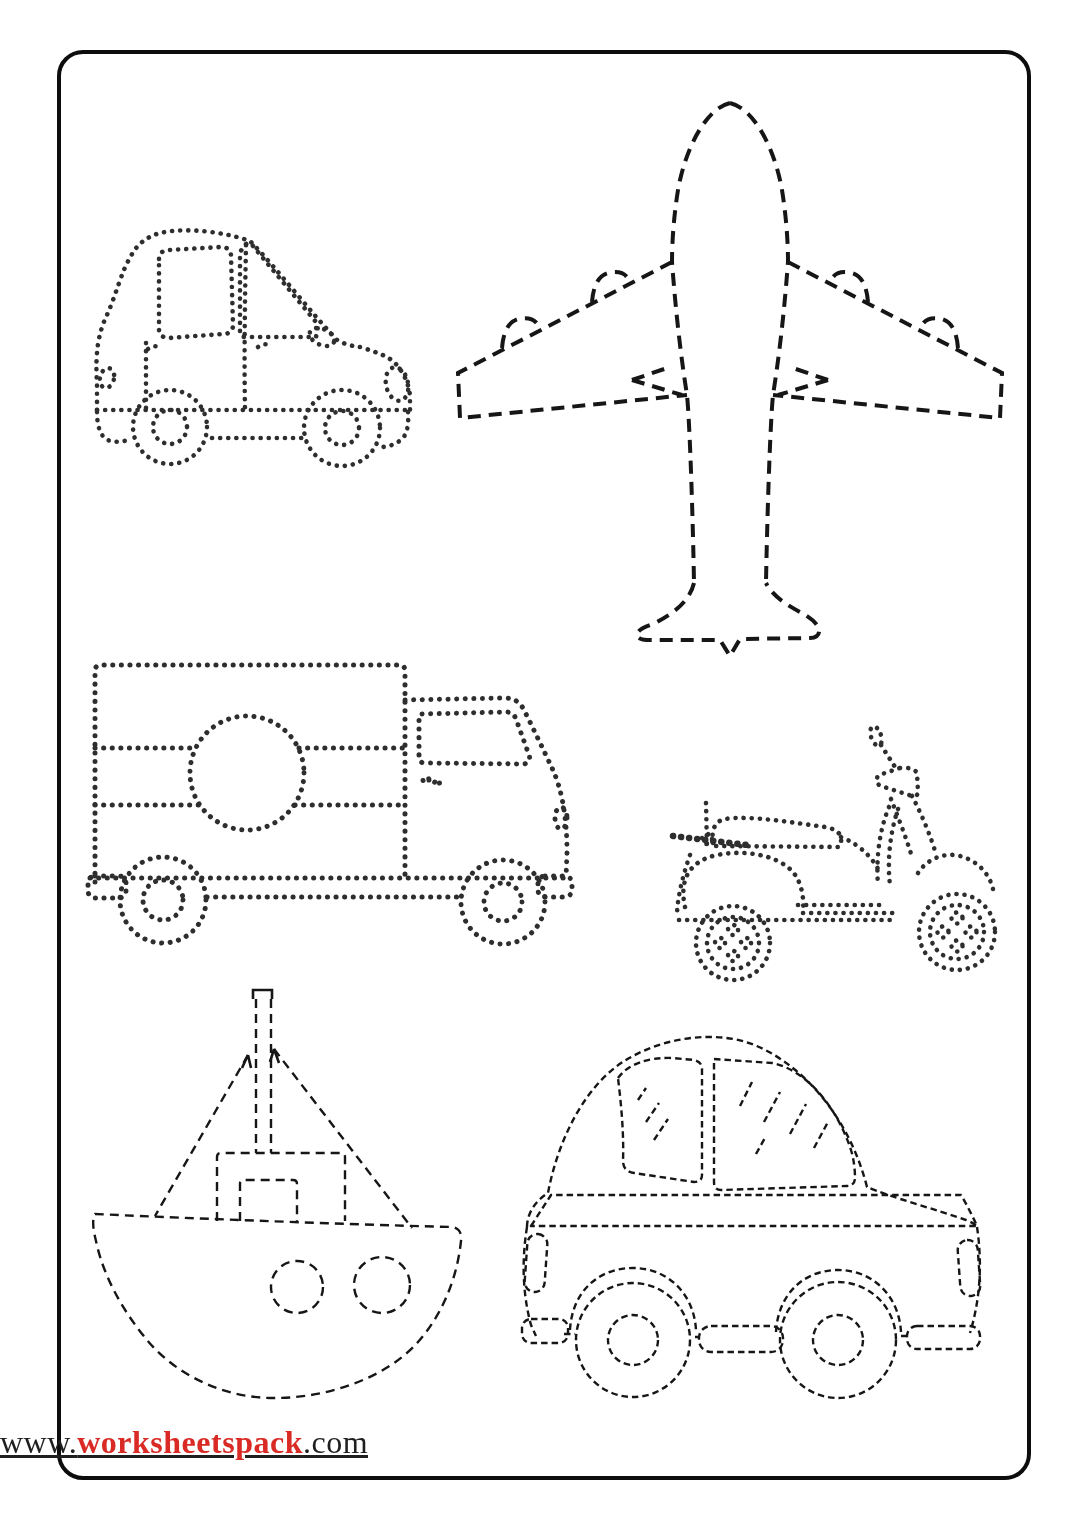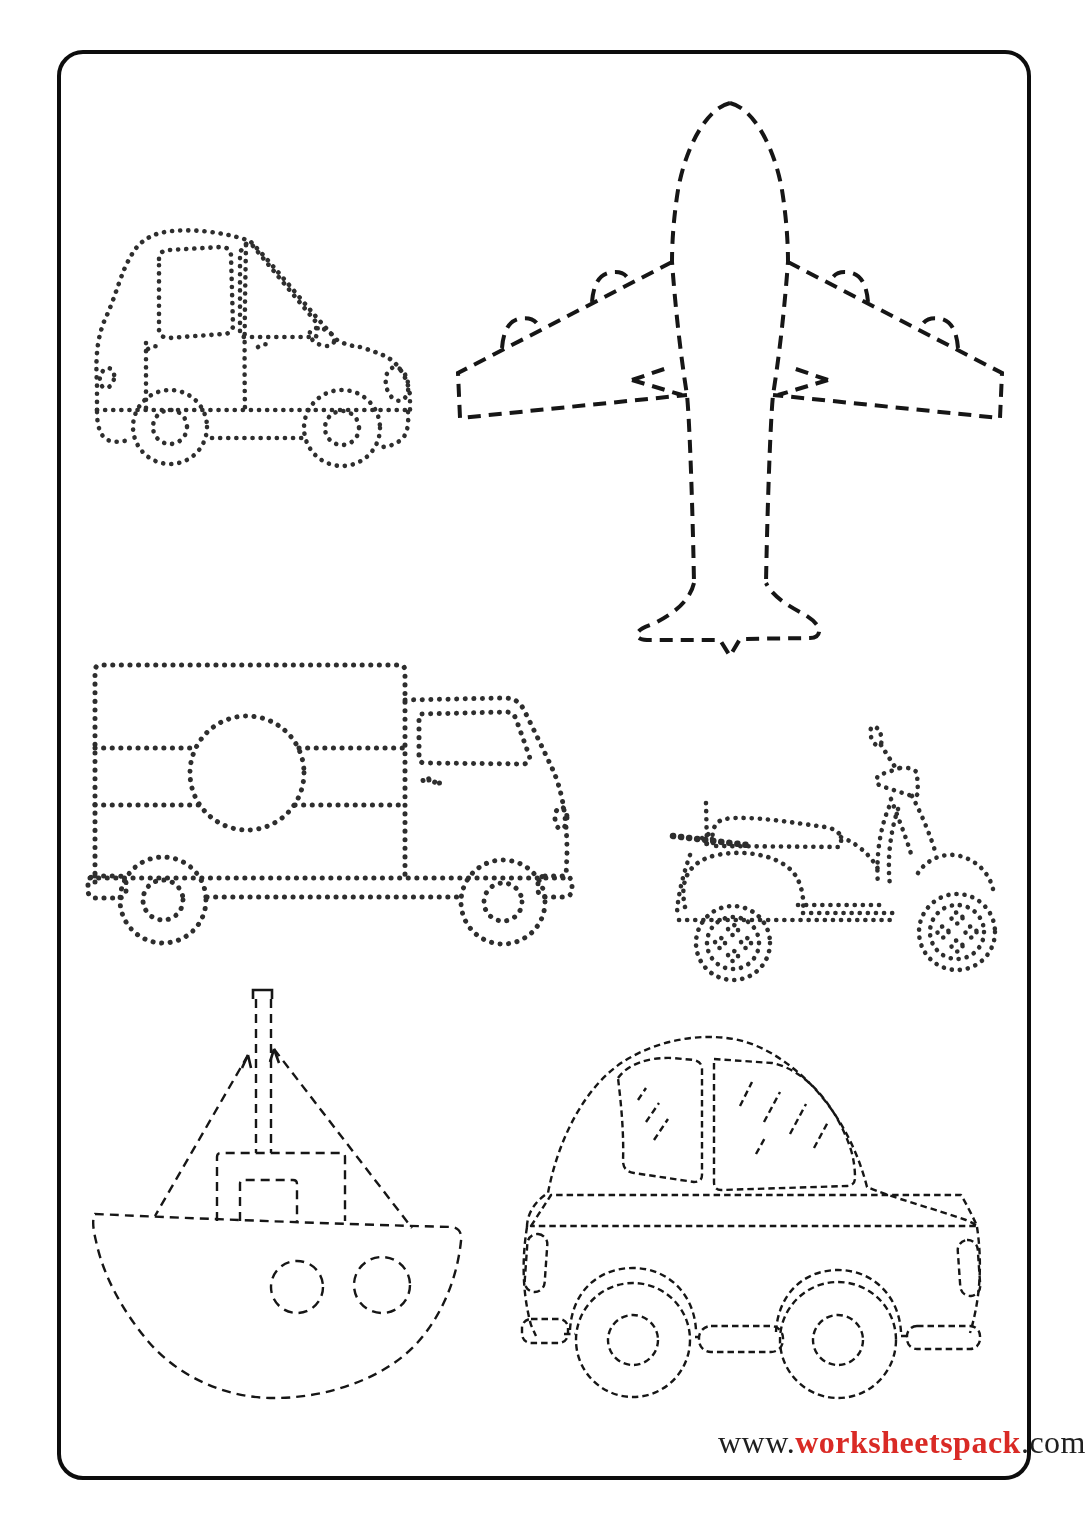--- a/index.html
+++ b/index.html
@@ -13,22 +13,22 @@
   }
   .veh{position:absolute;}
   
   .dot  {fill:none;stroke:var(--trace_outline,#2e2e2e);stroke-width:4.6;stroke-linecap:round;stroke-linejoin:round;stroke-dasharray:0.1 8;}
   .dotB {fill:none;stroke:var(--trace_outline,#2e2e2e);stroke-width:5;stroke-linecap:round;stroke-linejoin:round;stroke-dasharray:0.1 8.5;}
   .dashL{fill:none;stroke:var(--dash_outline,#161616);stroke-width:4;stroke-linecap:butt;stroke-linejoin:miter;stroke-dasharray:13 8;}
   .dashF{fill:none;stroke:var(--dash_outline,#1a1a1a);stroke-width:2.4;stroke-linecap:butt;stroke-linejoin:round;stroke-dasharray:6.5 4;}
   .dashM{fill:none;stroke:var(--dash_outline,#1a1a1a);stroke-width:2.4;stroke-linecap:butt;stroke-dasharray:9 6;}
   .solid{fill:none;stroke:var(--dash_outline,#1a1a1a);stroke-width:2.6;}
   .footer{
-    position:absolute;left:0;right:0;top:1424px;text-align:right;
-    font-size:32px;color:#1f1f1f;letter-spacing:0.5px;
+    position:absolute;left:0;right:0;top:1424px;text-align:left;
+    font-size:32px;color:#1f1f1f;letter-spacing:0.5px;text-decoration:underline;
   }
   .footer .brand{color:var(--brand_red,#d92a25);font-weight:bold;}
 </style>
 </head>
 <body>
 
 <div class="page" style="--page_background: #ffffff; --frame: #0d0d0d; --trace_outline: #2e2e2e; --dash_outline: #161616; --brand_red: #d92a25; --checker_black: #111111;">
   <div class="frame"></div>
 
   <svg class="veh" style="left:88px;top:225px" width="330" height="265" viewBox="0 0 330 265">

